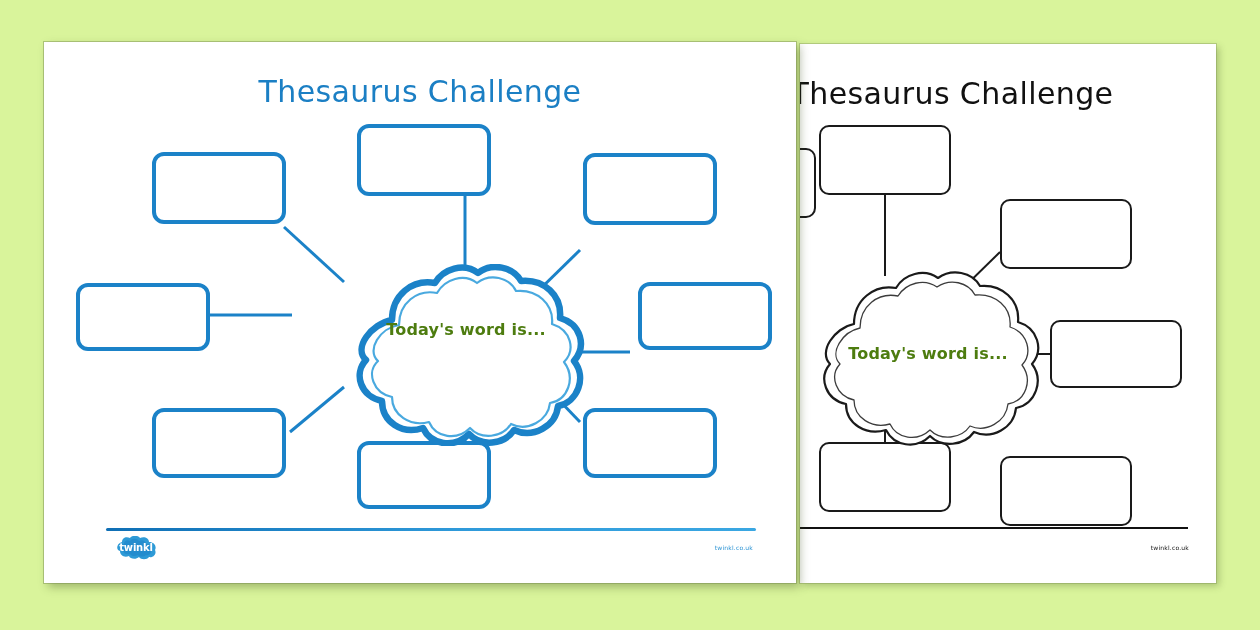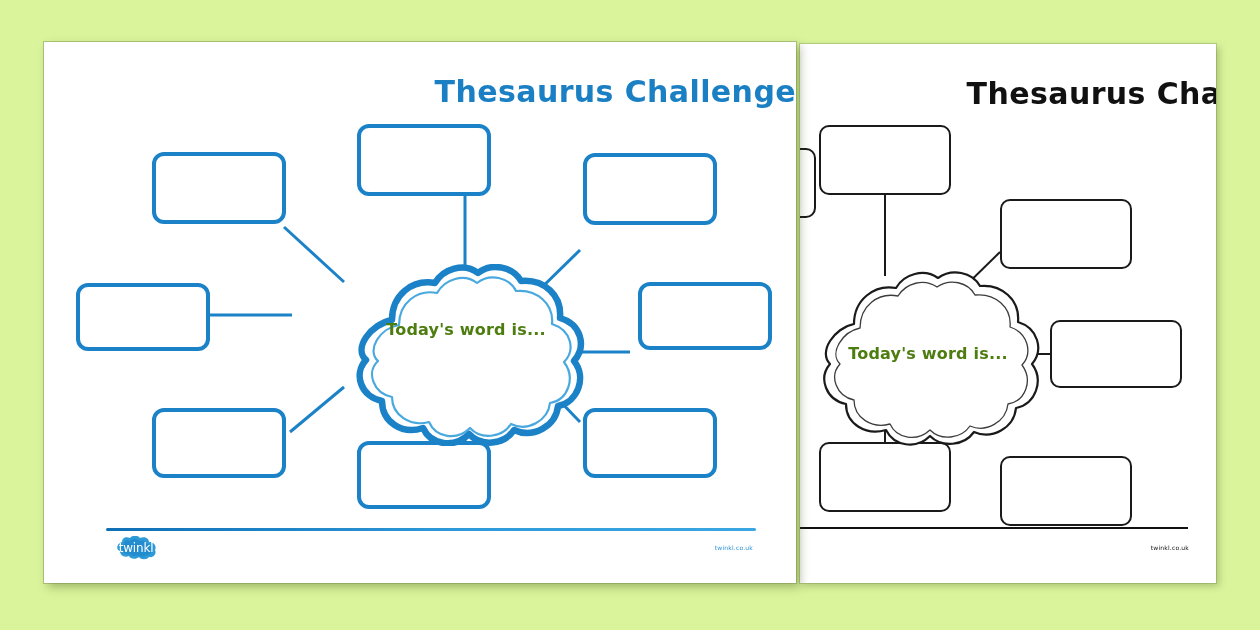--- a/index.html
+++ b/index.html
@@ -29,22 +29,22 @@
     box-shadow:0 0 0 1px rgba(120,140,80,.45), 4px 4px 9px rgba(60,80,30,.38);
     z-index:2;
   }
 
   .page-inner{position:absolute;inset:0;overflow:hidden;}
 
   
   .title{
     position:absolute;
     left:0; right:0;
-    text-align:right;
-    font-weight:bold;
+    text-align:center;
+    font-weight:normal;
     letter-spacing:.4px;
     white-space:nowrap;
   }
   #front-title{
     top:32px;
     font-size:30px;
     color:#1b7fc4;
   }
   #back-title{
     top:32px;
@@ -105,21 +105,21 @@
   
   #front-logo{
     position:absolute;
     left:66px; bottom:23px;
     width:52px; height:24px;
     z-index:6;
   }
   .logo-text{
     position:absolute; inset:0;
     display:flex;align-items:center;justify-content:center;
-    font-size:12px;font-weight:normal;color:#ffffff;
+    font-size:10px;font-weight:bold;color:#ffffff;
     letter-spacing:-.2px;
     padding-bottom:1px;
   }
 </style>
 </head>
 <body>
 
 <div class="sheet back" id="sheet-back">
   <div class="page-inner">
 

